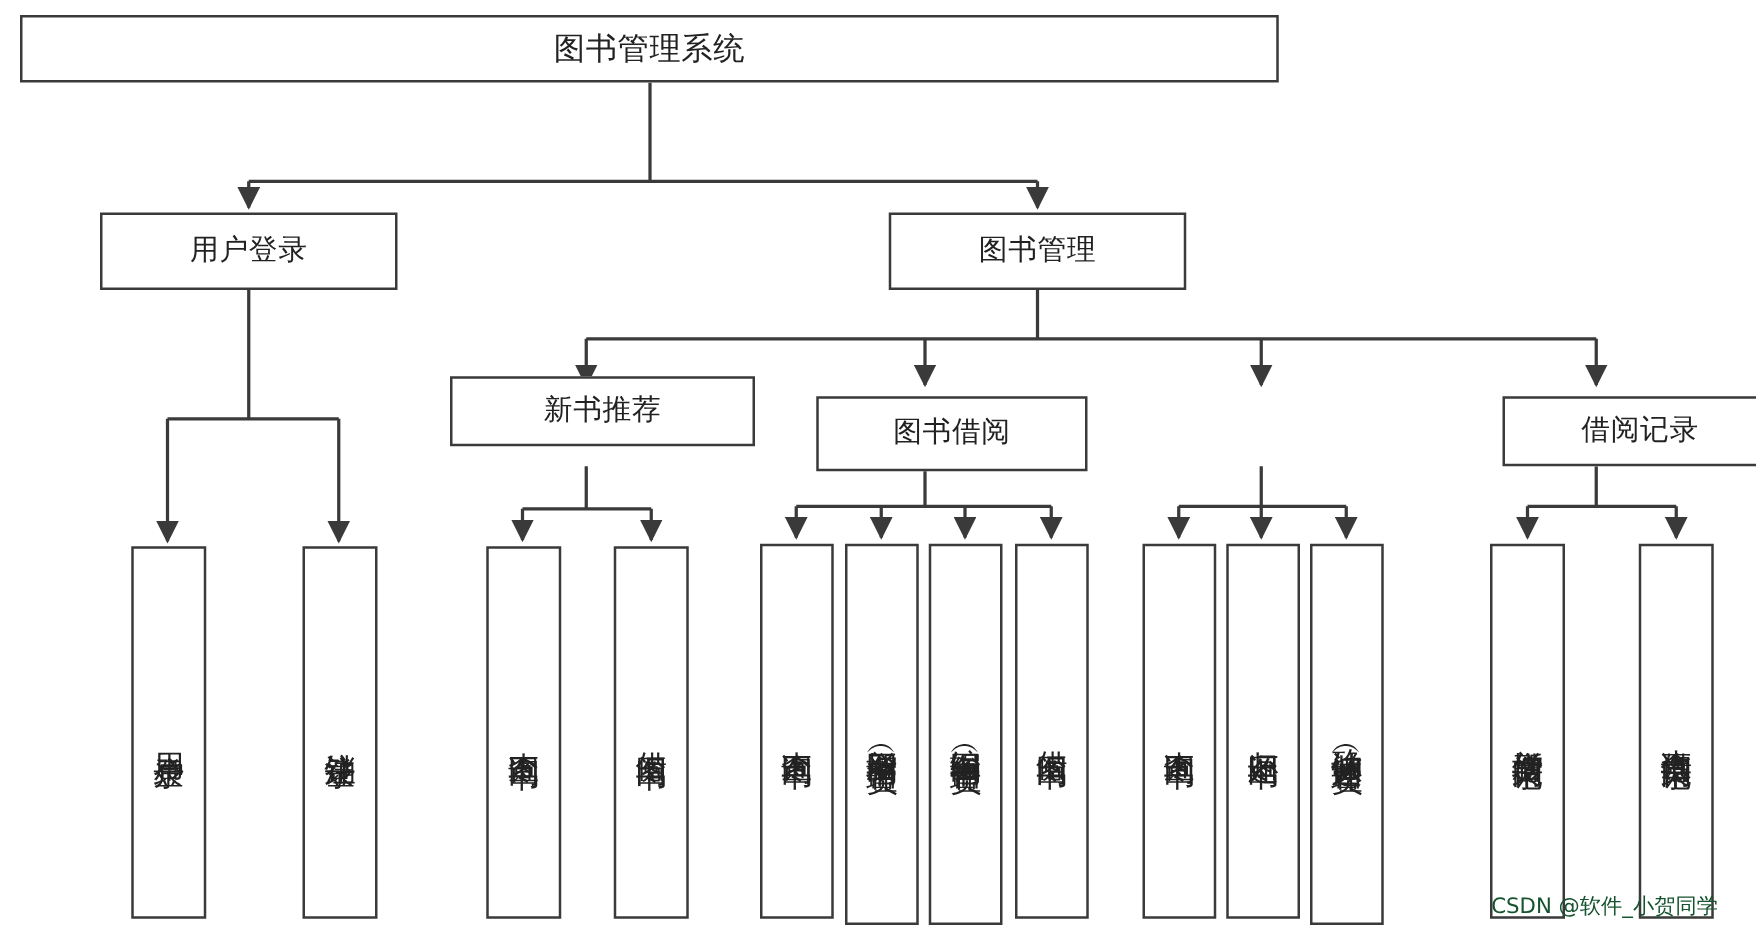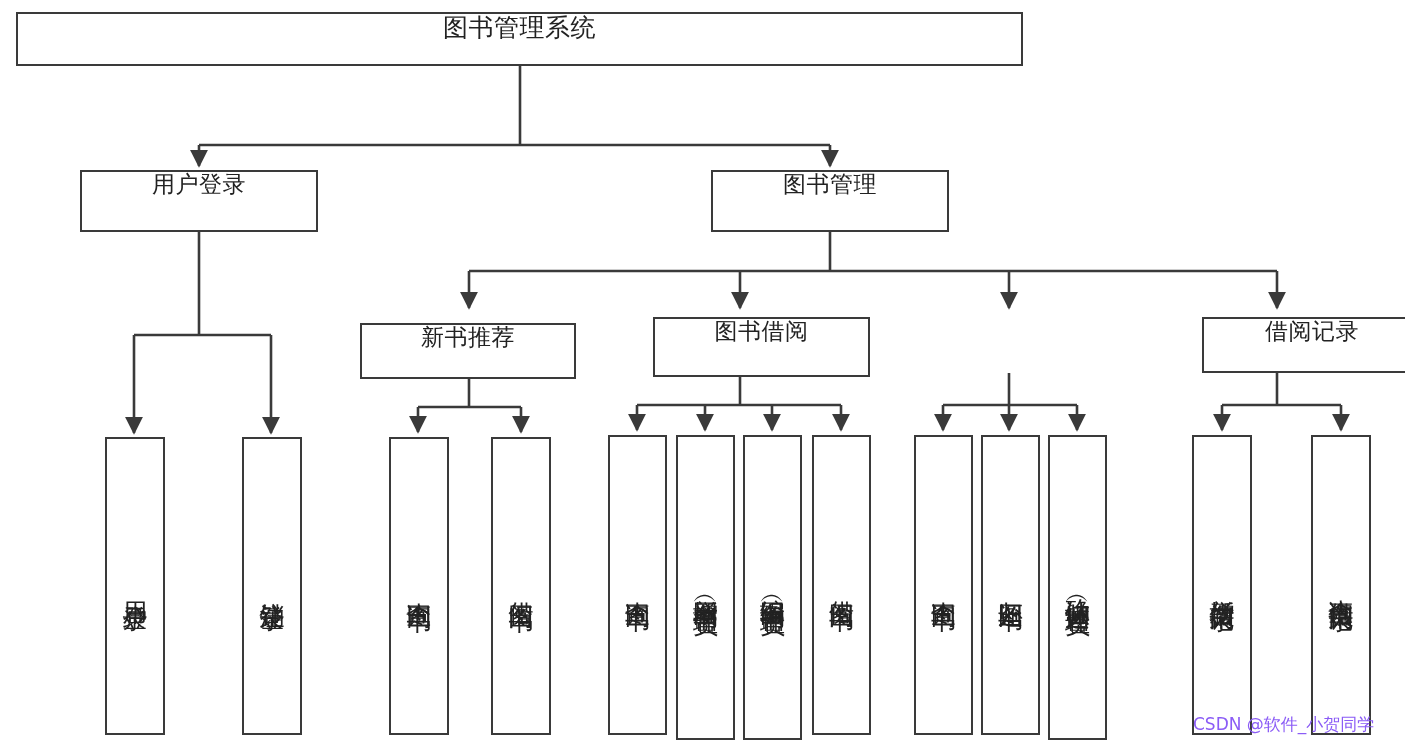--- a/index.html
+++ b/index.html
@@ -23,20 +23,21 @@
     top: 0;
     width: 1405px;
     height: 747px;
   }
   .node {
     position: absolute;
     box-sizing: border-box;
     background: #ffffff;
     border: 2px solid #3a3a3a;
     display: flex;
+    align-items: center;
     justify-content: center;
     overflow: hidden;
   }
   .node-label {
     color: #222222;
     white-space: nowrap;
     line-height: 1.12;
   }
   .node.horizontal .node-label {
     font-size: 23px;
@@ -54,21 +55,21 @@
     line-height: 1.0;
   }
   .node.root .node-label {
     font-size: 25px;
   }
   .watermark {
     position: absolute;
     left: 1193px;
     top: 713px;
     font-size: 17px;
-    color: #8b5cf6;
+    color: #14532d;
     white-space: nowrap;
     font-family: "DejaVu Sans", "Liberation Sans", sans-serif;
   }
 </style>
 </head>
 <body>
 
 <div id="diagram-root">
 
   <svg class="wires" viewBox="0 0 1405 747" xmlns="http://www.w3.org/2000/svg">
@@ -127,21 +128,21 @@
   </div>
 
   <div class="node horizontal" style="left:80px; top:170px; width:238px; height:62px;">
     <span class="node-label">用户登录</span>
   </div>
 
   <div class="node horizontal" style="left:711px; top:170px; width:238px; height:62px;">
     <span class="node-label">图书管理</span>
   </div>
 
-  <div class="node horizontal" style="left:360px; top:323px; width:216px; height:56px;">
+  <div class="node horizontal" style="left:360px; top:301px; width:244px; height:56px;">
     <span class="node-label">新书推荐</span>
   </div>
 
   <div class="node horizontal" style="left:653px; top:317px; width:217px; height:60px;">
     <span class="node-label">图书借阅</span>
   </div>
 
 
   <div class="node horizontal" style="left:1202px; top:317px; width:220px; height:56px;">
     <span class="node-label">借阅记录</span>

